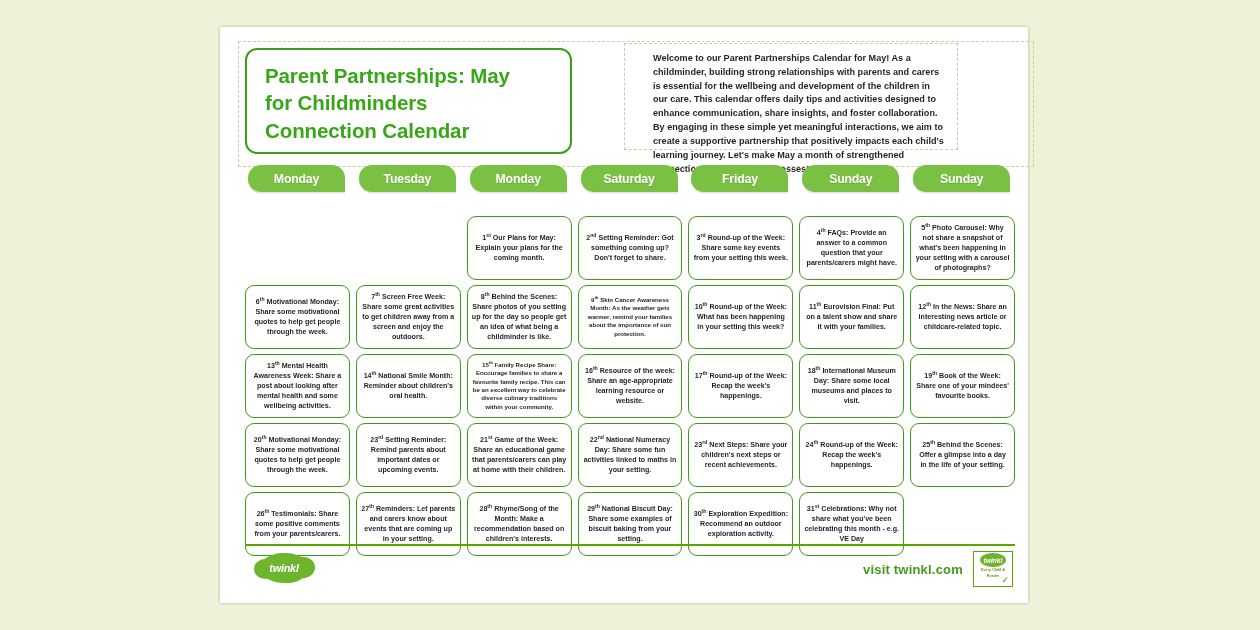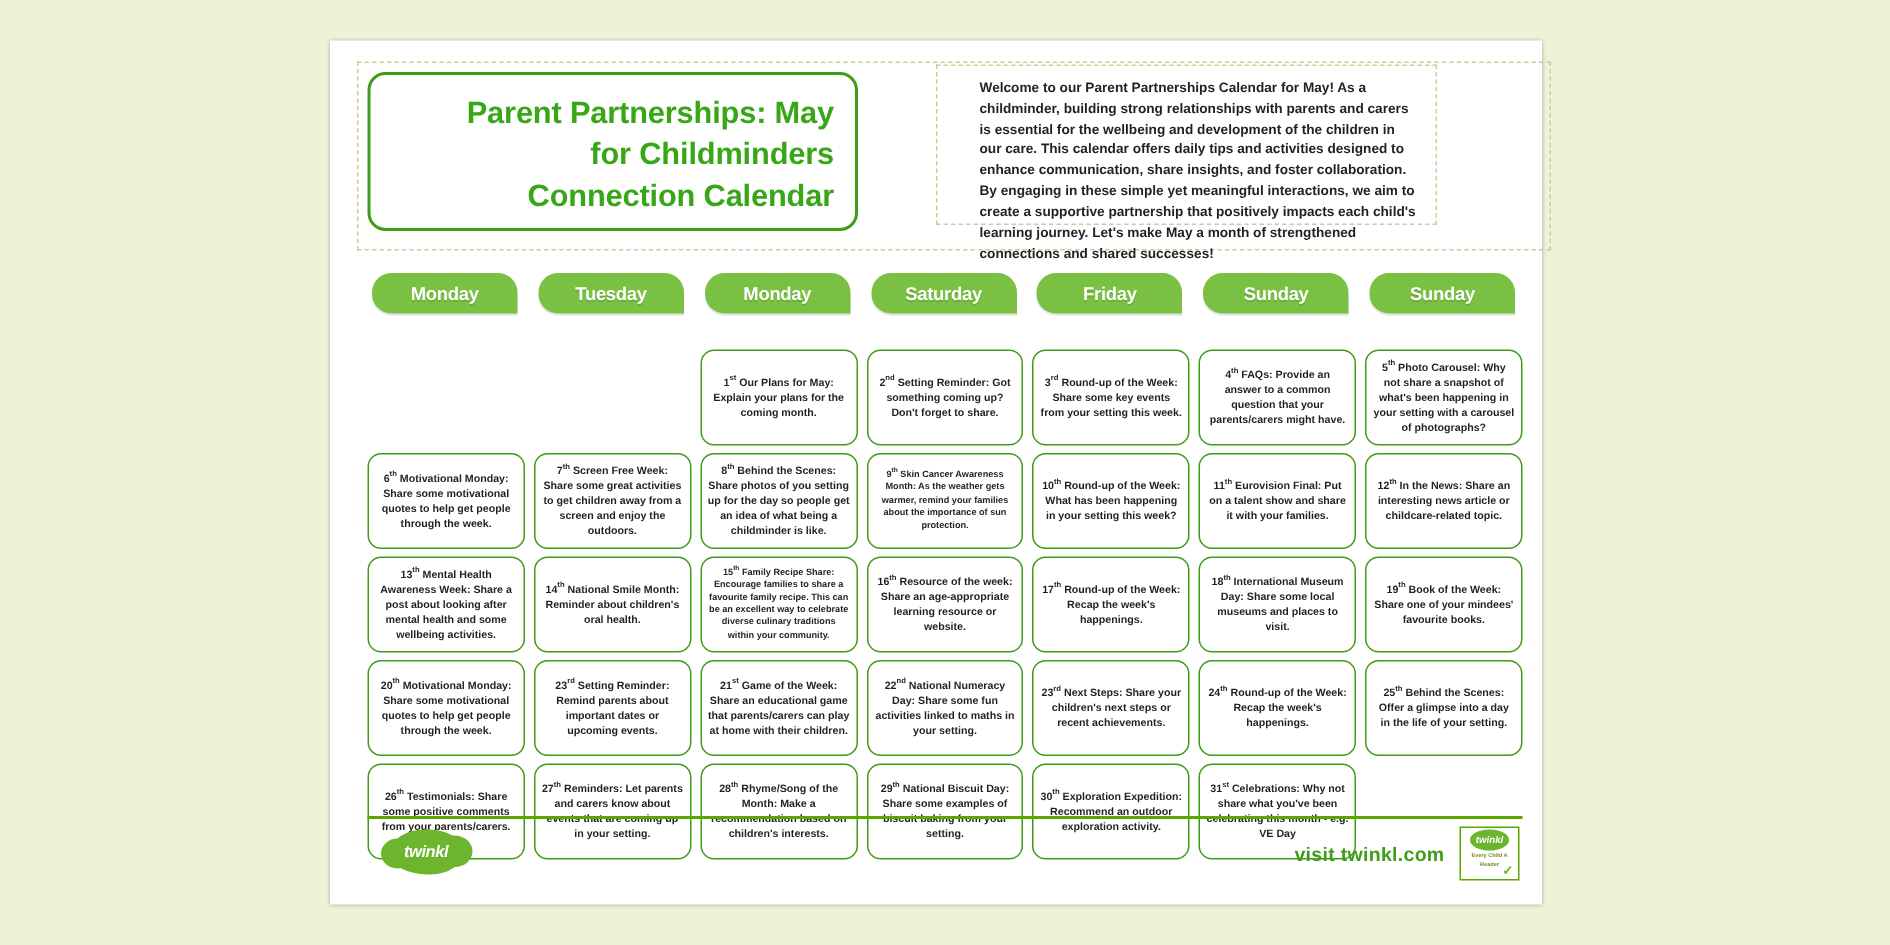--- a/index.html
+++ b/index.html
@@ -42,21 +42,20 @@
     position: absolute;
     left: 13px;
     top: 13px;
     width: 327px;
     height: 106px;
     border: 2px solid #3f9c19;
     border-radius: 12px;
     background: #ffffff;
     box-sizing: border-box;
     padding: 12px 14px 0 18px;
-    text-align: right;
   }
   .title-text {
     color: #37a717;
     font-size: 20.5px;
     font-weight: bold;
     line-height: 1.33;
     letter-spacing: -0.1px;
   }
   .intro-box {
     position: absolute;
@@ -98,21 +97,20 @@
   }
   .grid {
     display: grid;
     grid-template-columns: repeat(7, 1fr);
     column-gap: 6px;
   }
   .dayhead {
     position: relative;
     height: 44px;
     margin-bottom: 7px;
-    margin-top: 17px;
   }
   .dayhead .tab {
     position: absolute;
     left: 3px;
     top: 0;
     width: 97px;
     height: 27px;
     background: #7ac143;
     border-radius: 13px 13px 0 13px;
     display: flex;

